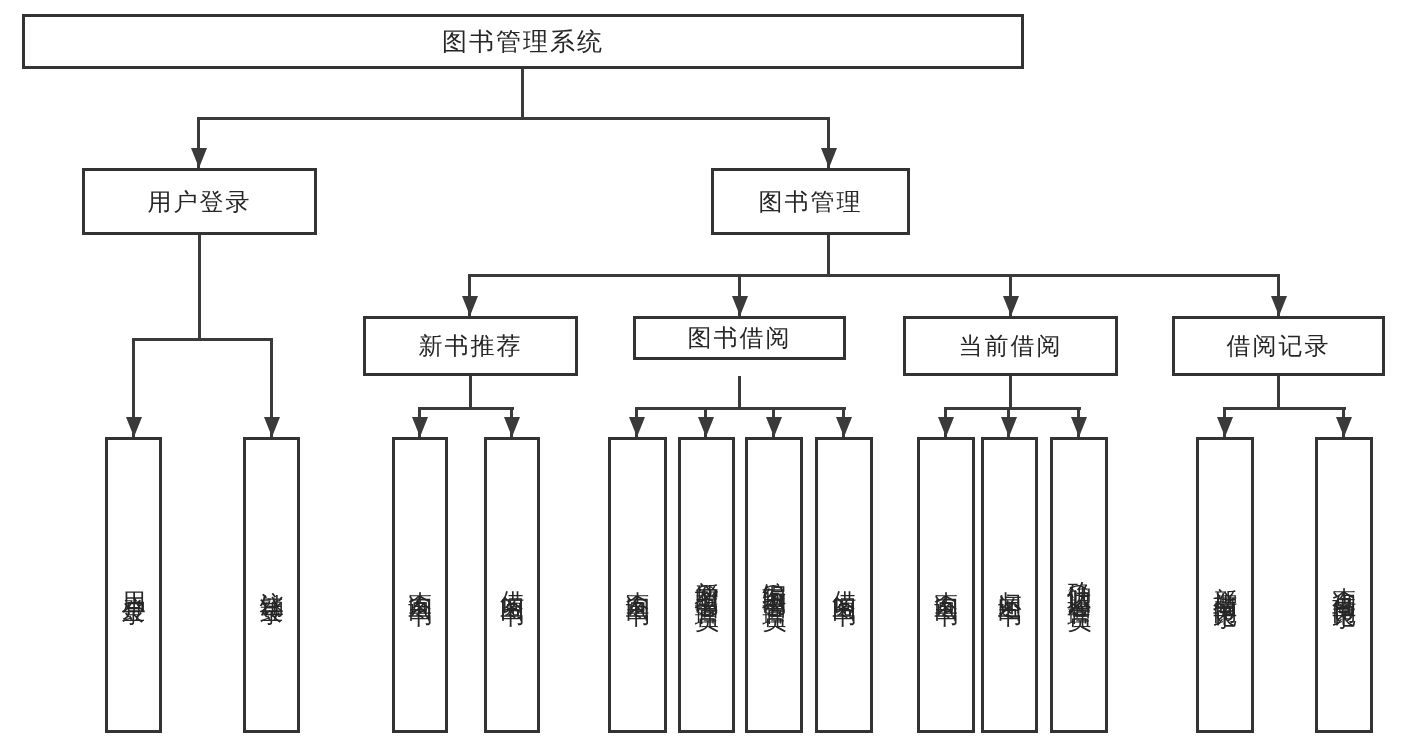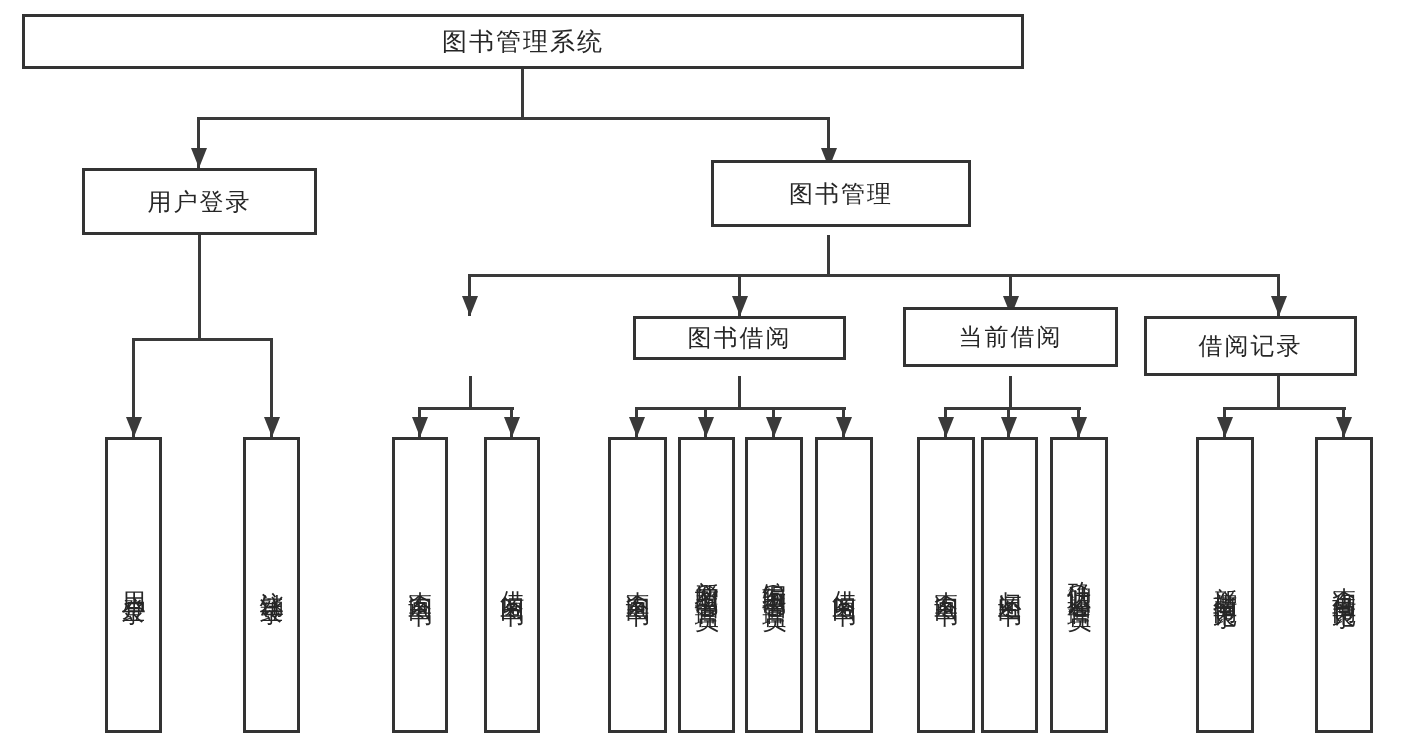--- a/index.html
+++ b/index.html
@@ -42,37 +42,38 @@
 <div class="canvas">
 
   <div class="box hbox title-box" style="left:22px;top:14px;width:1002px;height:55px">图书管理系统</div>
 
   <div class="vline" style="left:521px;top:69px;height:48px"></div>
   <div class="hline" style="left:198px;top:117px;width:632px"></div>
   <div class="drop" style="left:197px;top:117px;height:51px"></div>
   <div class="drop" style="left:827px;top:117px;height:51px"></div>
 
   <div class="box hbox" style="left:82px;top:168px;width:235px;height:67px">用户登录</div>
-  <div class="box hbox" style="left:711px;top:160px;width:260px;height:67px">图书管理</div>
+  <div class="box hbox" style="left:711px;top:168px;width:199px;height:67px">图书管理</div>
 
   <div class="vline" style="left:198px;top:235px;height:103px"></div>
   <div class="hline" style="left:132px;top:338px;width:141px"></div>
   <div class="drop" style="left:132px;top:338px;height:99px"></div>
   <div class="drop" style="left:270px;top:338px;height:99px"></div>
 
   <div class="vline" style="left:827px;top:235px;height:39px"></div>
   <div class="hline" style="left:468px;top:274px;width:812px"></div>
   <div class="drop" style="left:468px;top:274px;height:42px"></div>
   <div class="drop" style="left:738px;top:274px;height:42px"></div>
   <div class="drop" style="left:1009px;top:274px;height:42px"></div>
   <div class="drop" style="left:1277px;top:274px;height:42px"></div>
 
+  <div class="box hbox" style="left:363px;top:316px;width:215px;height:60px">新书推荐</div>
   <div class="box hbox" style="left:633px;top:316px;width:213px;height:44px">图书借阅</div>
-  <div class="box hbox" style="left:903px;top:307px;width:215px;height:60px">当前借阅</div>
-  <div class="box hbox" style="left:1144px;top:316px;width:213px;height:60px">借阅记录</div>
+  <div class="box hbox" style="left:903px;top:316px;width:215px;height:60px">当前借阅</div>
+  <div class="box hbox" style="left:1172px;top:316px;width:213px;height:60px">借阅记录</div>
 
   <div class="vline" style="left:469px;top:376px;height:31px"></div>
   <div class="hline" style="left:418px;top:407px;width:96px"></div>
   <div class="drop" style="left:418px;top:407px;height:30px"></div>
   <div class="drop" style="left:510px;top:407px;height:30px"></div>
 
   <div class="vline" style="left:738px;top:376px;height:31px"></div>
   <div class="hline" style="left:635px;top:407px;width:211px"></div>
   <div class="drop" style="left:635px;top:407px;height:30px"></div>
   <div class="drop" style="left:704px;top:407px;height:30px"></div>

